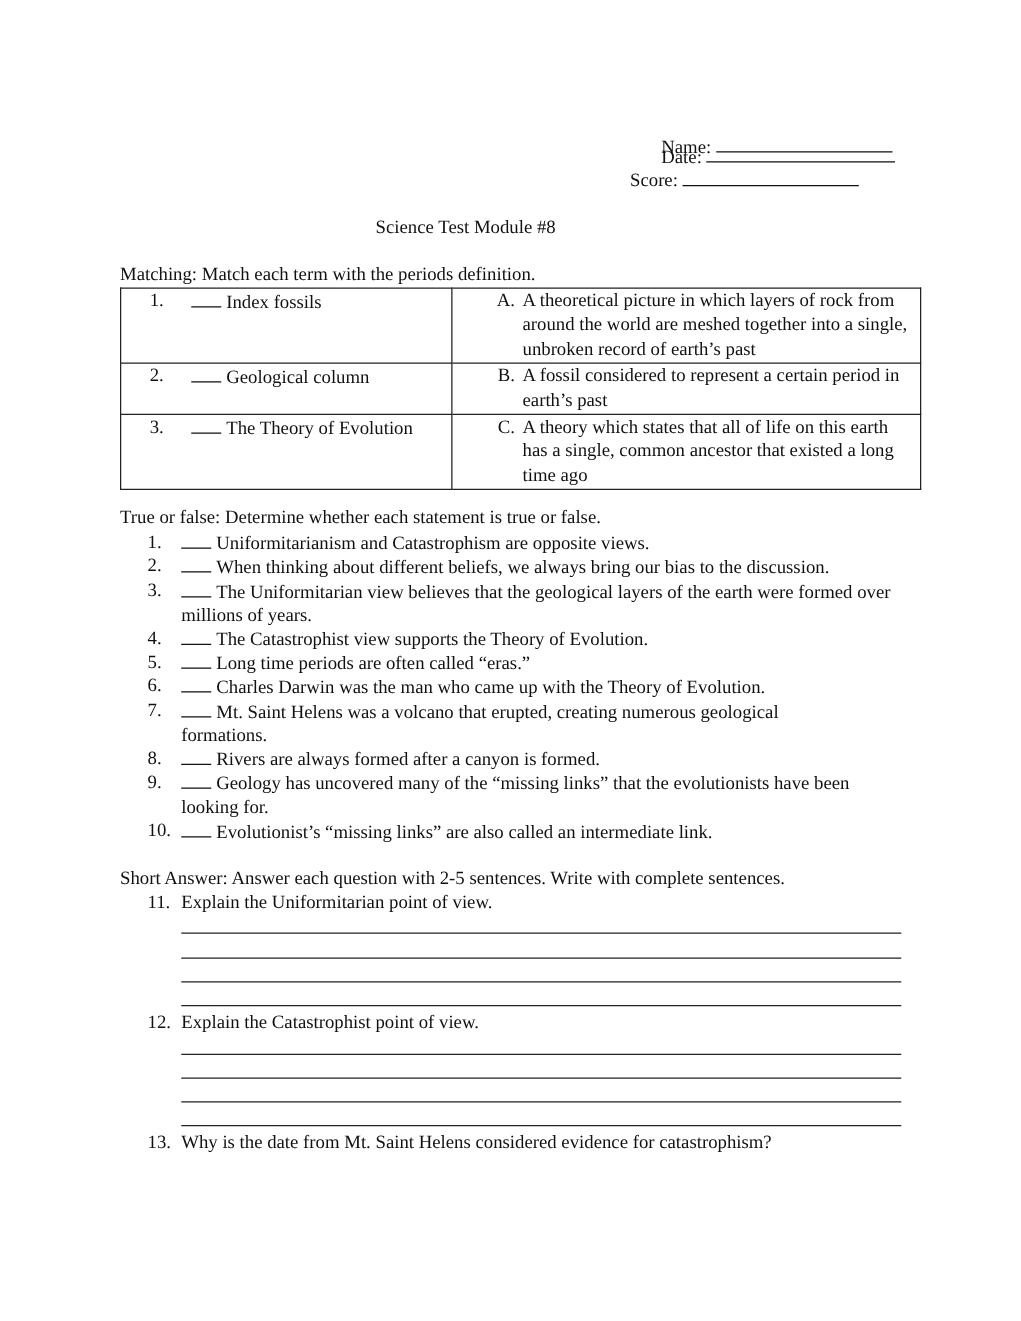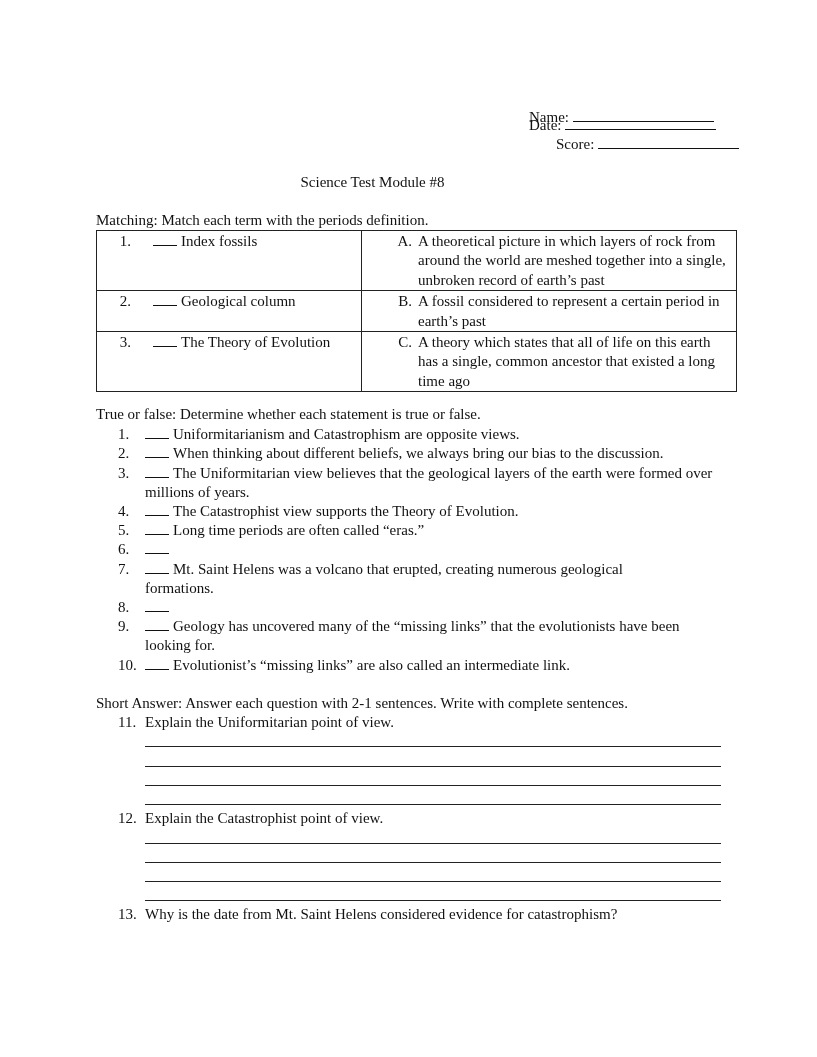--- a/index.html
+++ b/index.html
@@ -34,21 +34,21 @@
 <body>
 
 <div class="hdr-row" style="top:107px;">
   <span>Name:</span>
   <span class="hdr-line" style="width:141px;"></span>
 </div>
 <div class="hdr-row" style="top:115px;">
   <span>Date:</span>
   <span class="hdr-line" style="width:151px;"></span>
 </div>
-<div class="hdr-row" style="top:134px; left:556px;justify-content:flex-end;">
+<div class="hdr-row" style="top:134px; left:504px;justify-content:flex-end;">
   <span>Score:</span>
   <span class="hdr-line" style="width:141px;"></span>
 </div>
 
 <div class="abs" style="top:173px; left:0; width:745px; text-align:center;">Science Test Module #8</div>
 
 <div class="abs" style="top:211px; left:96px;">Matching: Match each term with the periods definition.</div>
 
 <table class="match">
   <tbody>
@@ -114,40 +114,40 @@
 <div class="tf-item" style="top:502px;">
   <span class="tf-num">4.</span>
   <span class="tf-text"><span class="blank"></span><span>The Catastrophist view supports the Theory of Evolution.</span></span>
 </div>
 <div class="tf-item" style="top:521px;">
   <span class="tf-num">5.</span>
   <span class="tf-text"><span class="blank"></span><span>Long time periods are often called “eras.”</span></span>
 </div>
 <div class="tf-item" style="top:540px;">
   <span class="tf-num">6.</span>
-  <span class="tf-text"><span class="blank"></span></span>
+  <span class="tf-text"><span class="blank"></span><span>Charles Darwin was the man who came up with the Theory of Evolution.</span></span>
 </div>
 <div class="tf-item" style="top:560px; width:540px;">
   <span class="tf-num">7.</span>
   <span class="tf-text"><span class="blank"></span><span>Mt. Saint Helens was a volcano that erupted, creating numerous geological formations.</span></span>
 </div>
 <div class="tf-item" style="top:598px;">
   <span class="tf-num">8.</span>
-  <span class="tf-text"><span class="blank"></span></span>
+  <span class="tf-text"><span class="blank"></span><span>Rivers are always formed after a canyon is formed.</span></span>
 </div>
 <div class="tf-item" style="top:617px;">
   <span class="tf-num">9.</span>
   <span class="tf-text"><span class="blank"></span><span>Geology has uncovered many of the “missing links” that the evolutionists have been looking for.</span></span>
 </div>
 <div class="tf-item" style="top:656px;">
   <span class="tf-num">10.</span>
   <span class="tf-text"><span class="blank"></span><span>Evolutionist’s “missing links” are also called an intermediate link.</span></span>
 </div>
 
-<div class="abs" style="top:694px; left:96px;">Short Answer: Answer each question with 2-1 sentences. Write with complete sentences.</div>
+<div class="abs" style="top:694px; left:96px;">Short Answer: Answer each question with 2-5 sentences. Write with complete sentences.</div>
 
 <div class="tf-item" style="top:713px;">
   <span class="tf-num">11.</span>
   <span class="tf-text">Explain the Uniformitarian point of view.</span>
 </div>
 <div class="ans-line" style="top:746px;"></div>
 <div class="ans-line" style="top:766px;"></div>
 <div class="ans-line" style="top:785px;"></div>
 <div class="ans-line" style="top:804px;"></div>
 

